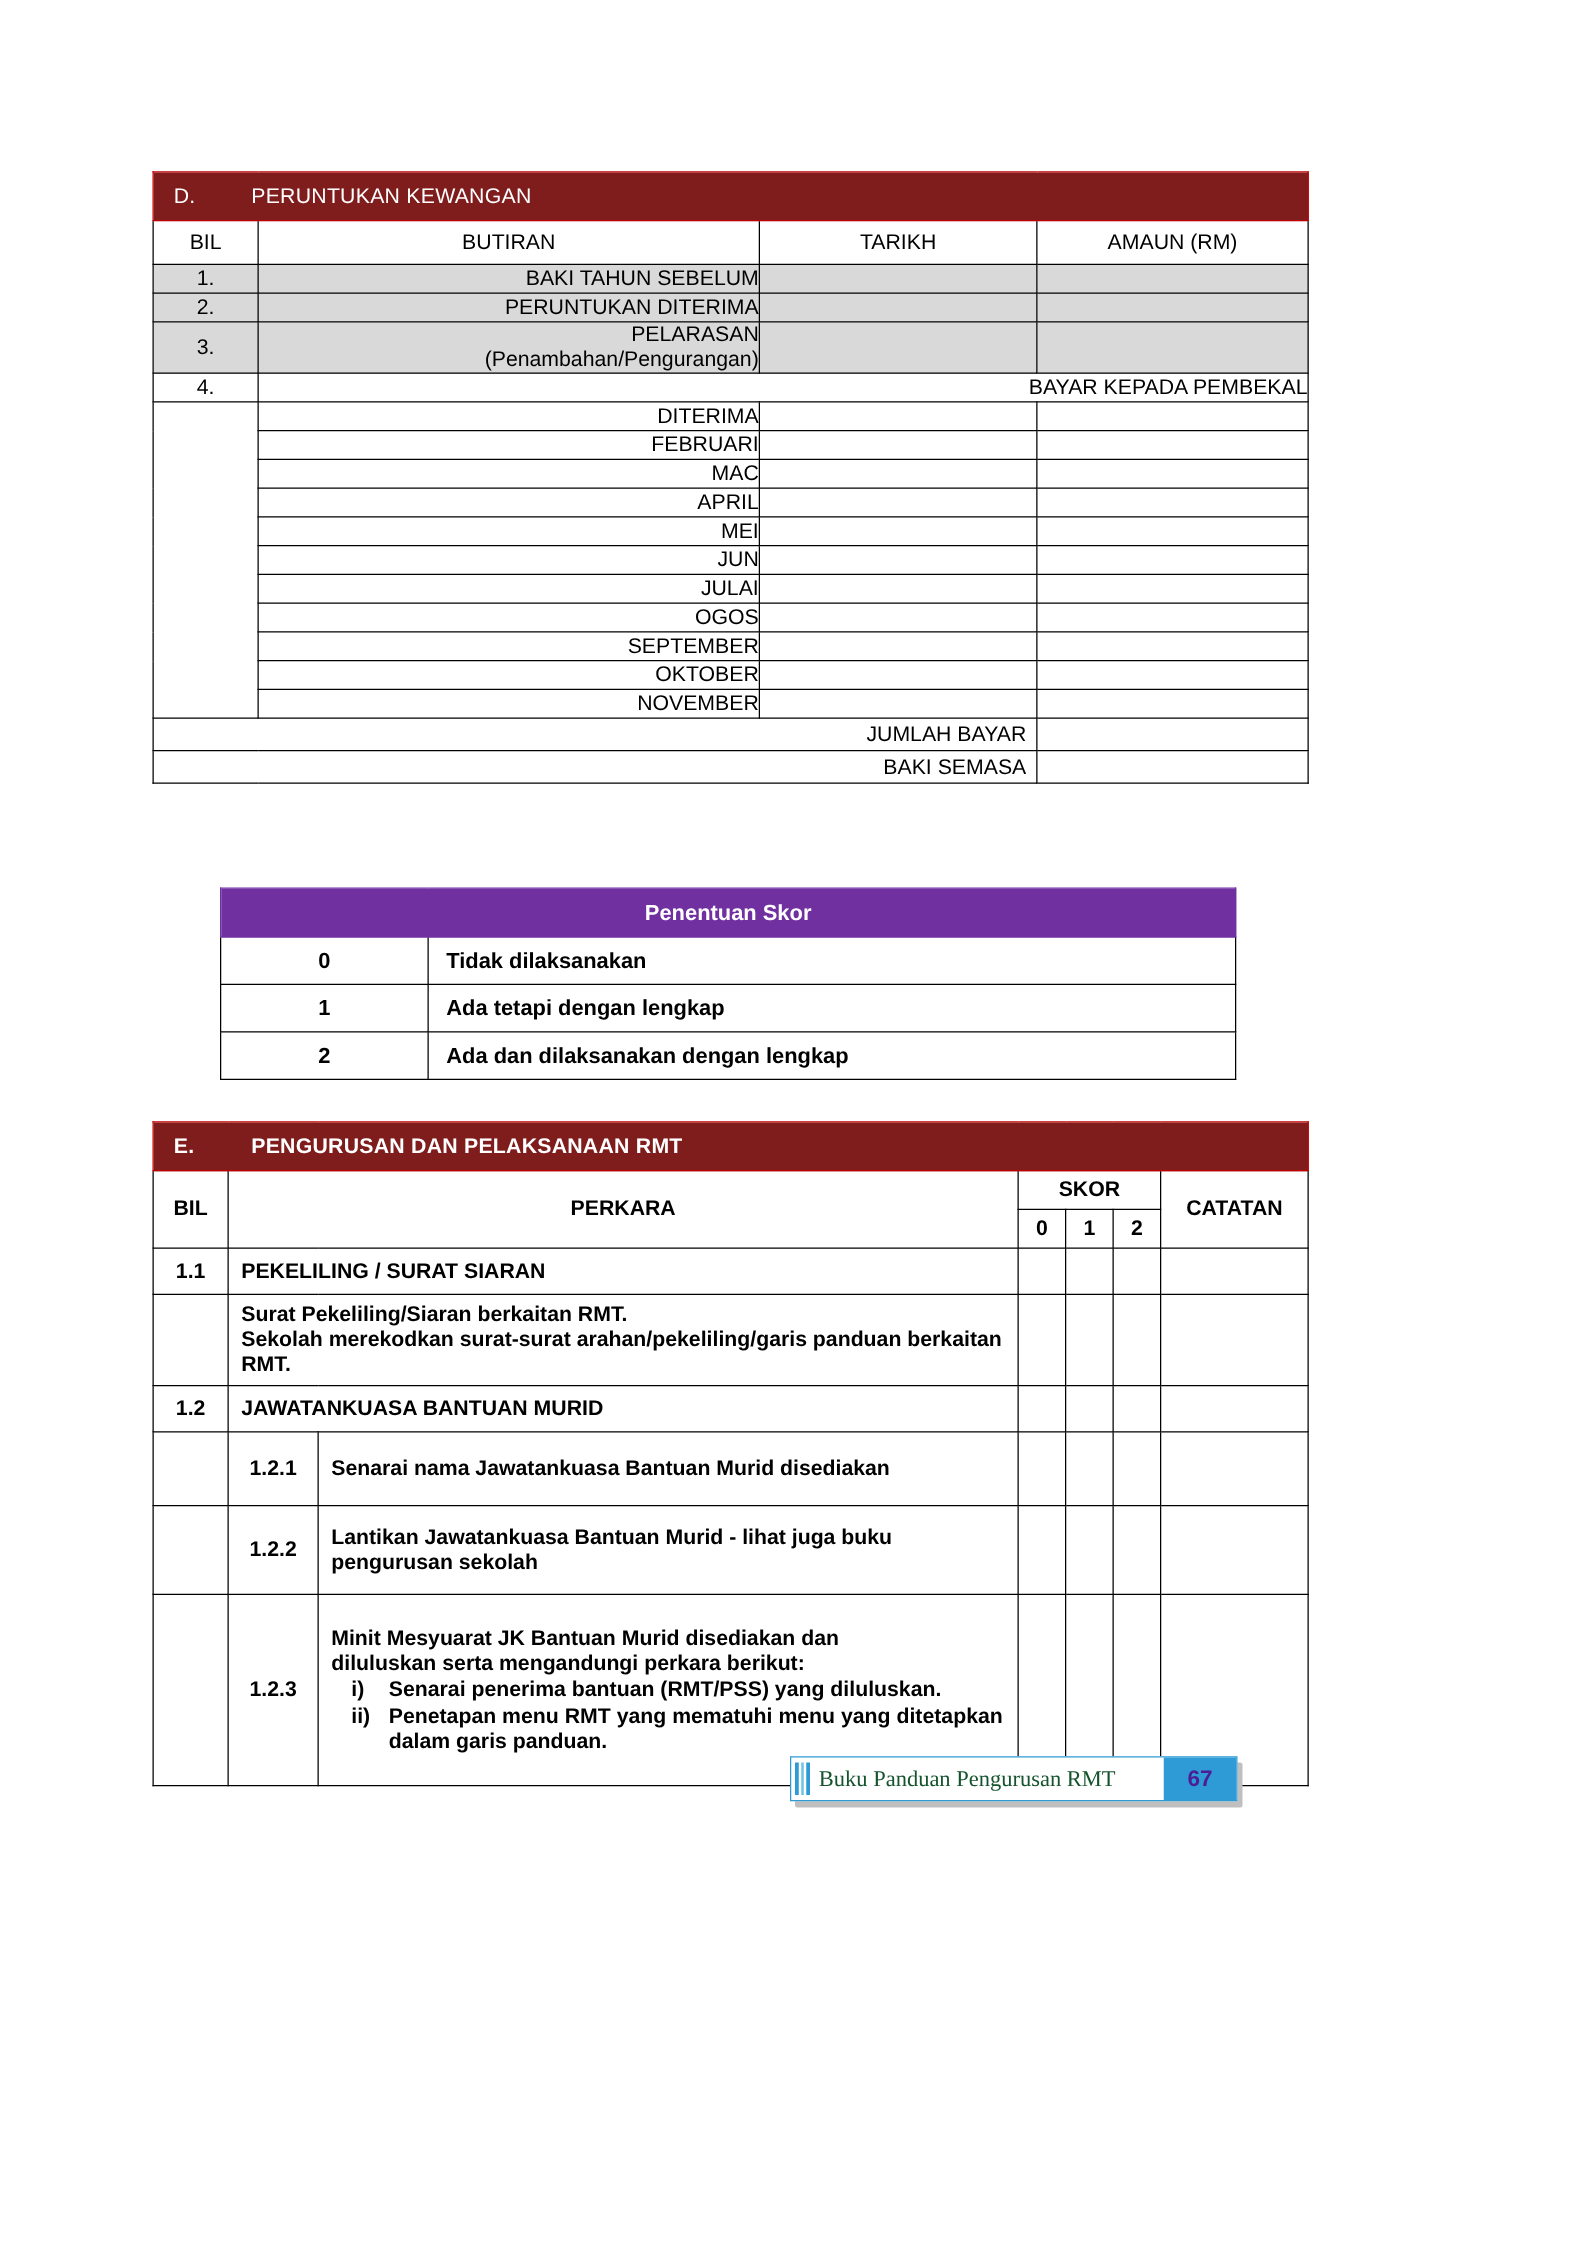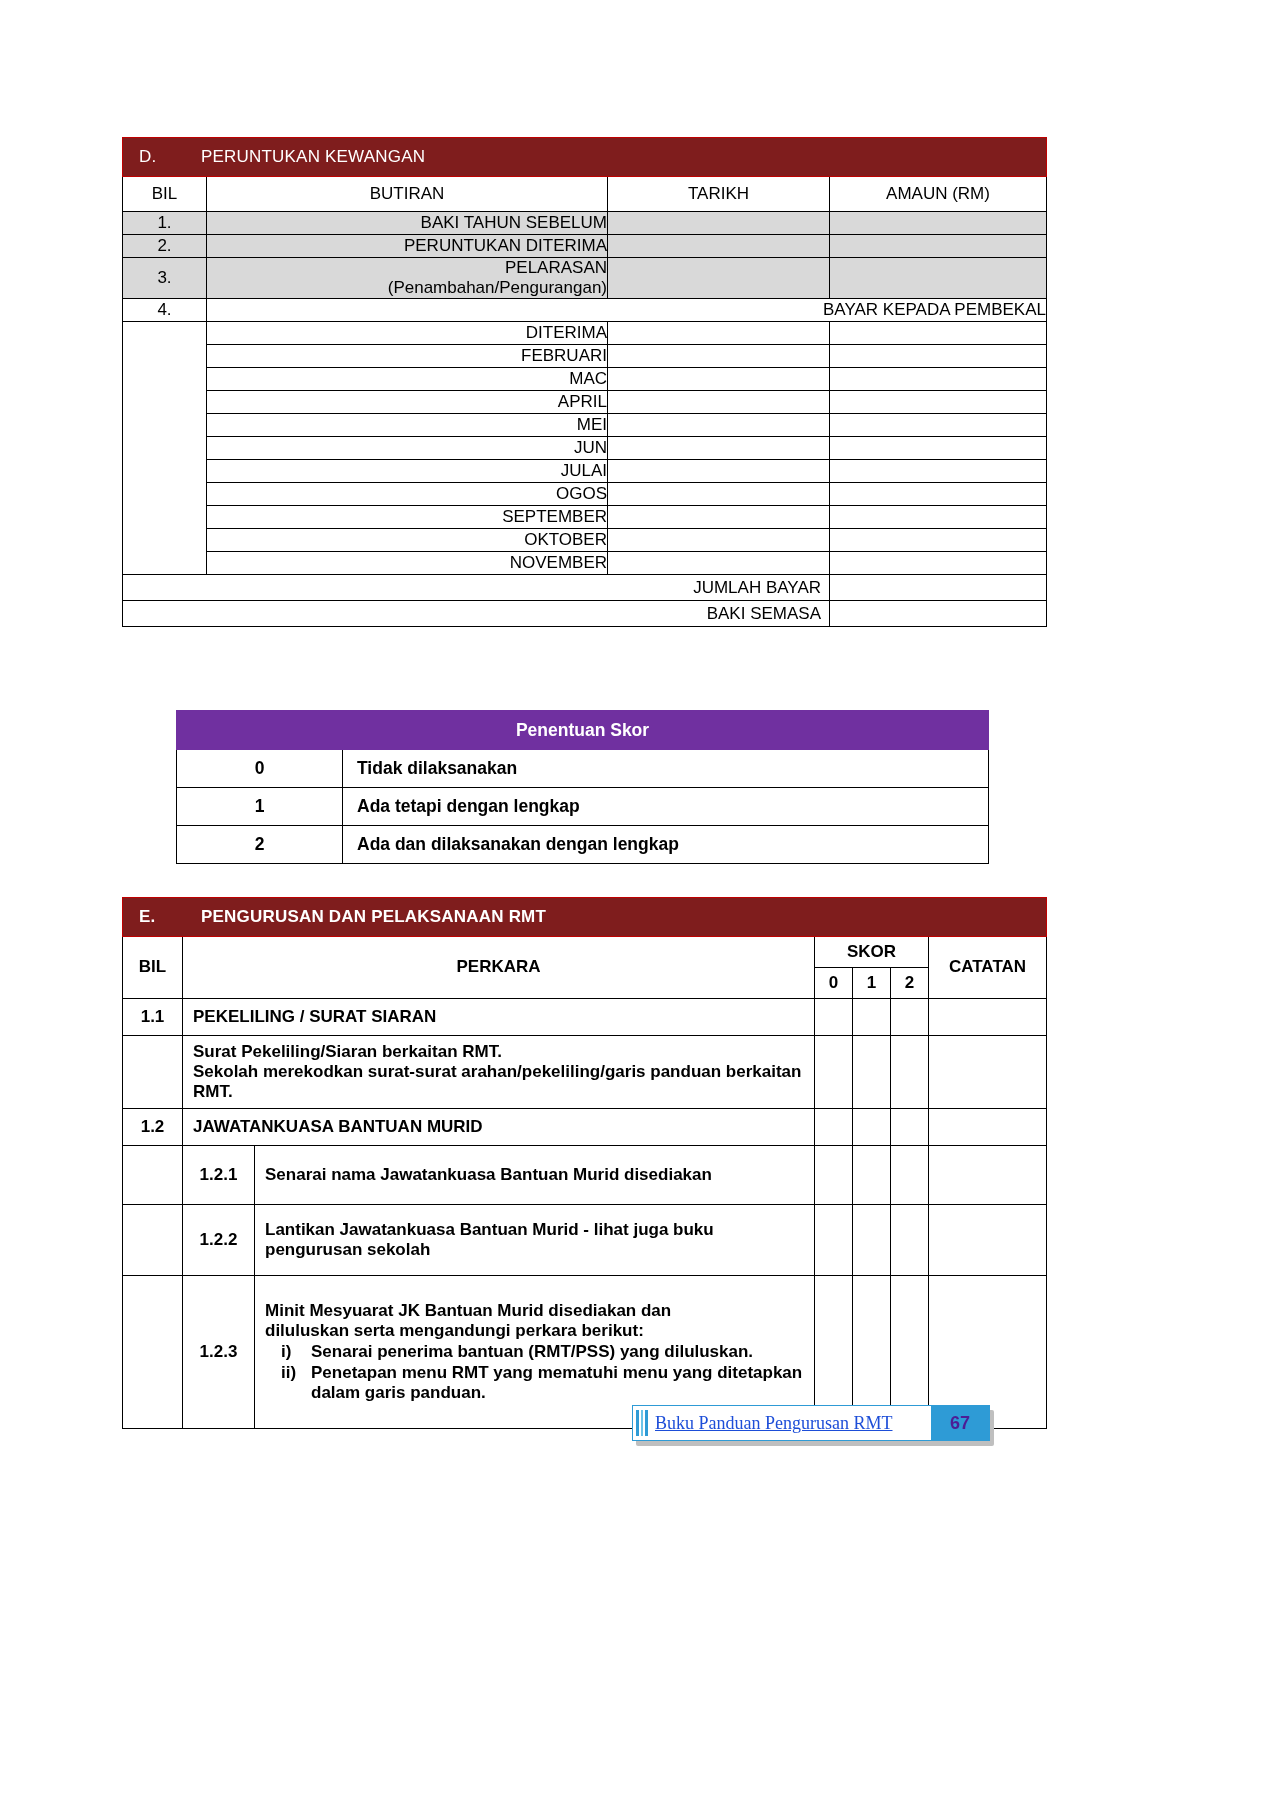--- a/index.html
+++ b/index.html
@@ -196,27 +196,26 @@
     display: flex;
     align-items: center;
     gap: 2px;
     padding-left: 3px;
     box-sizing: border-box;
   }
   .fb-bars i { display: block; width: 3px; height: 26px; background: #2E9BD6; }
   .fb-bars i.b2 { width: 2px; background: #6CC3E8; }
   .fb-title {
     flex: 1;
-    color: #1d4ed8;
+    color: #14532d;
     font-family: "Liberation Serif", serif;
     font-size: 18px;
     font-weight: normal;
     padding-left: 6px;
     white-space: nowrap;
-    text-decoration: underline;
   }
   .fb-page {
     width: 58px;
     height: 34px;
     background: #2E9BD6;
     color: #4c1d95;
     font-weight: bold;
     font-size: 18px;
     display: flex;
     align-items: center;

